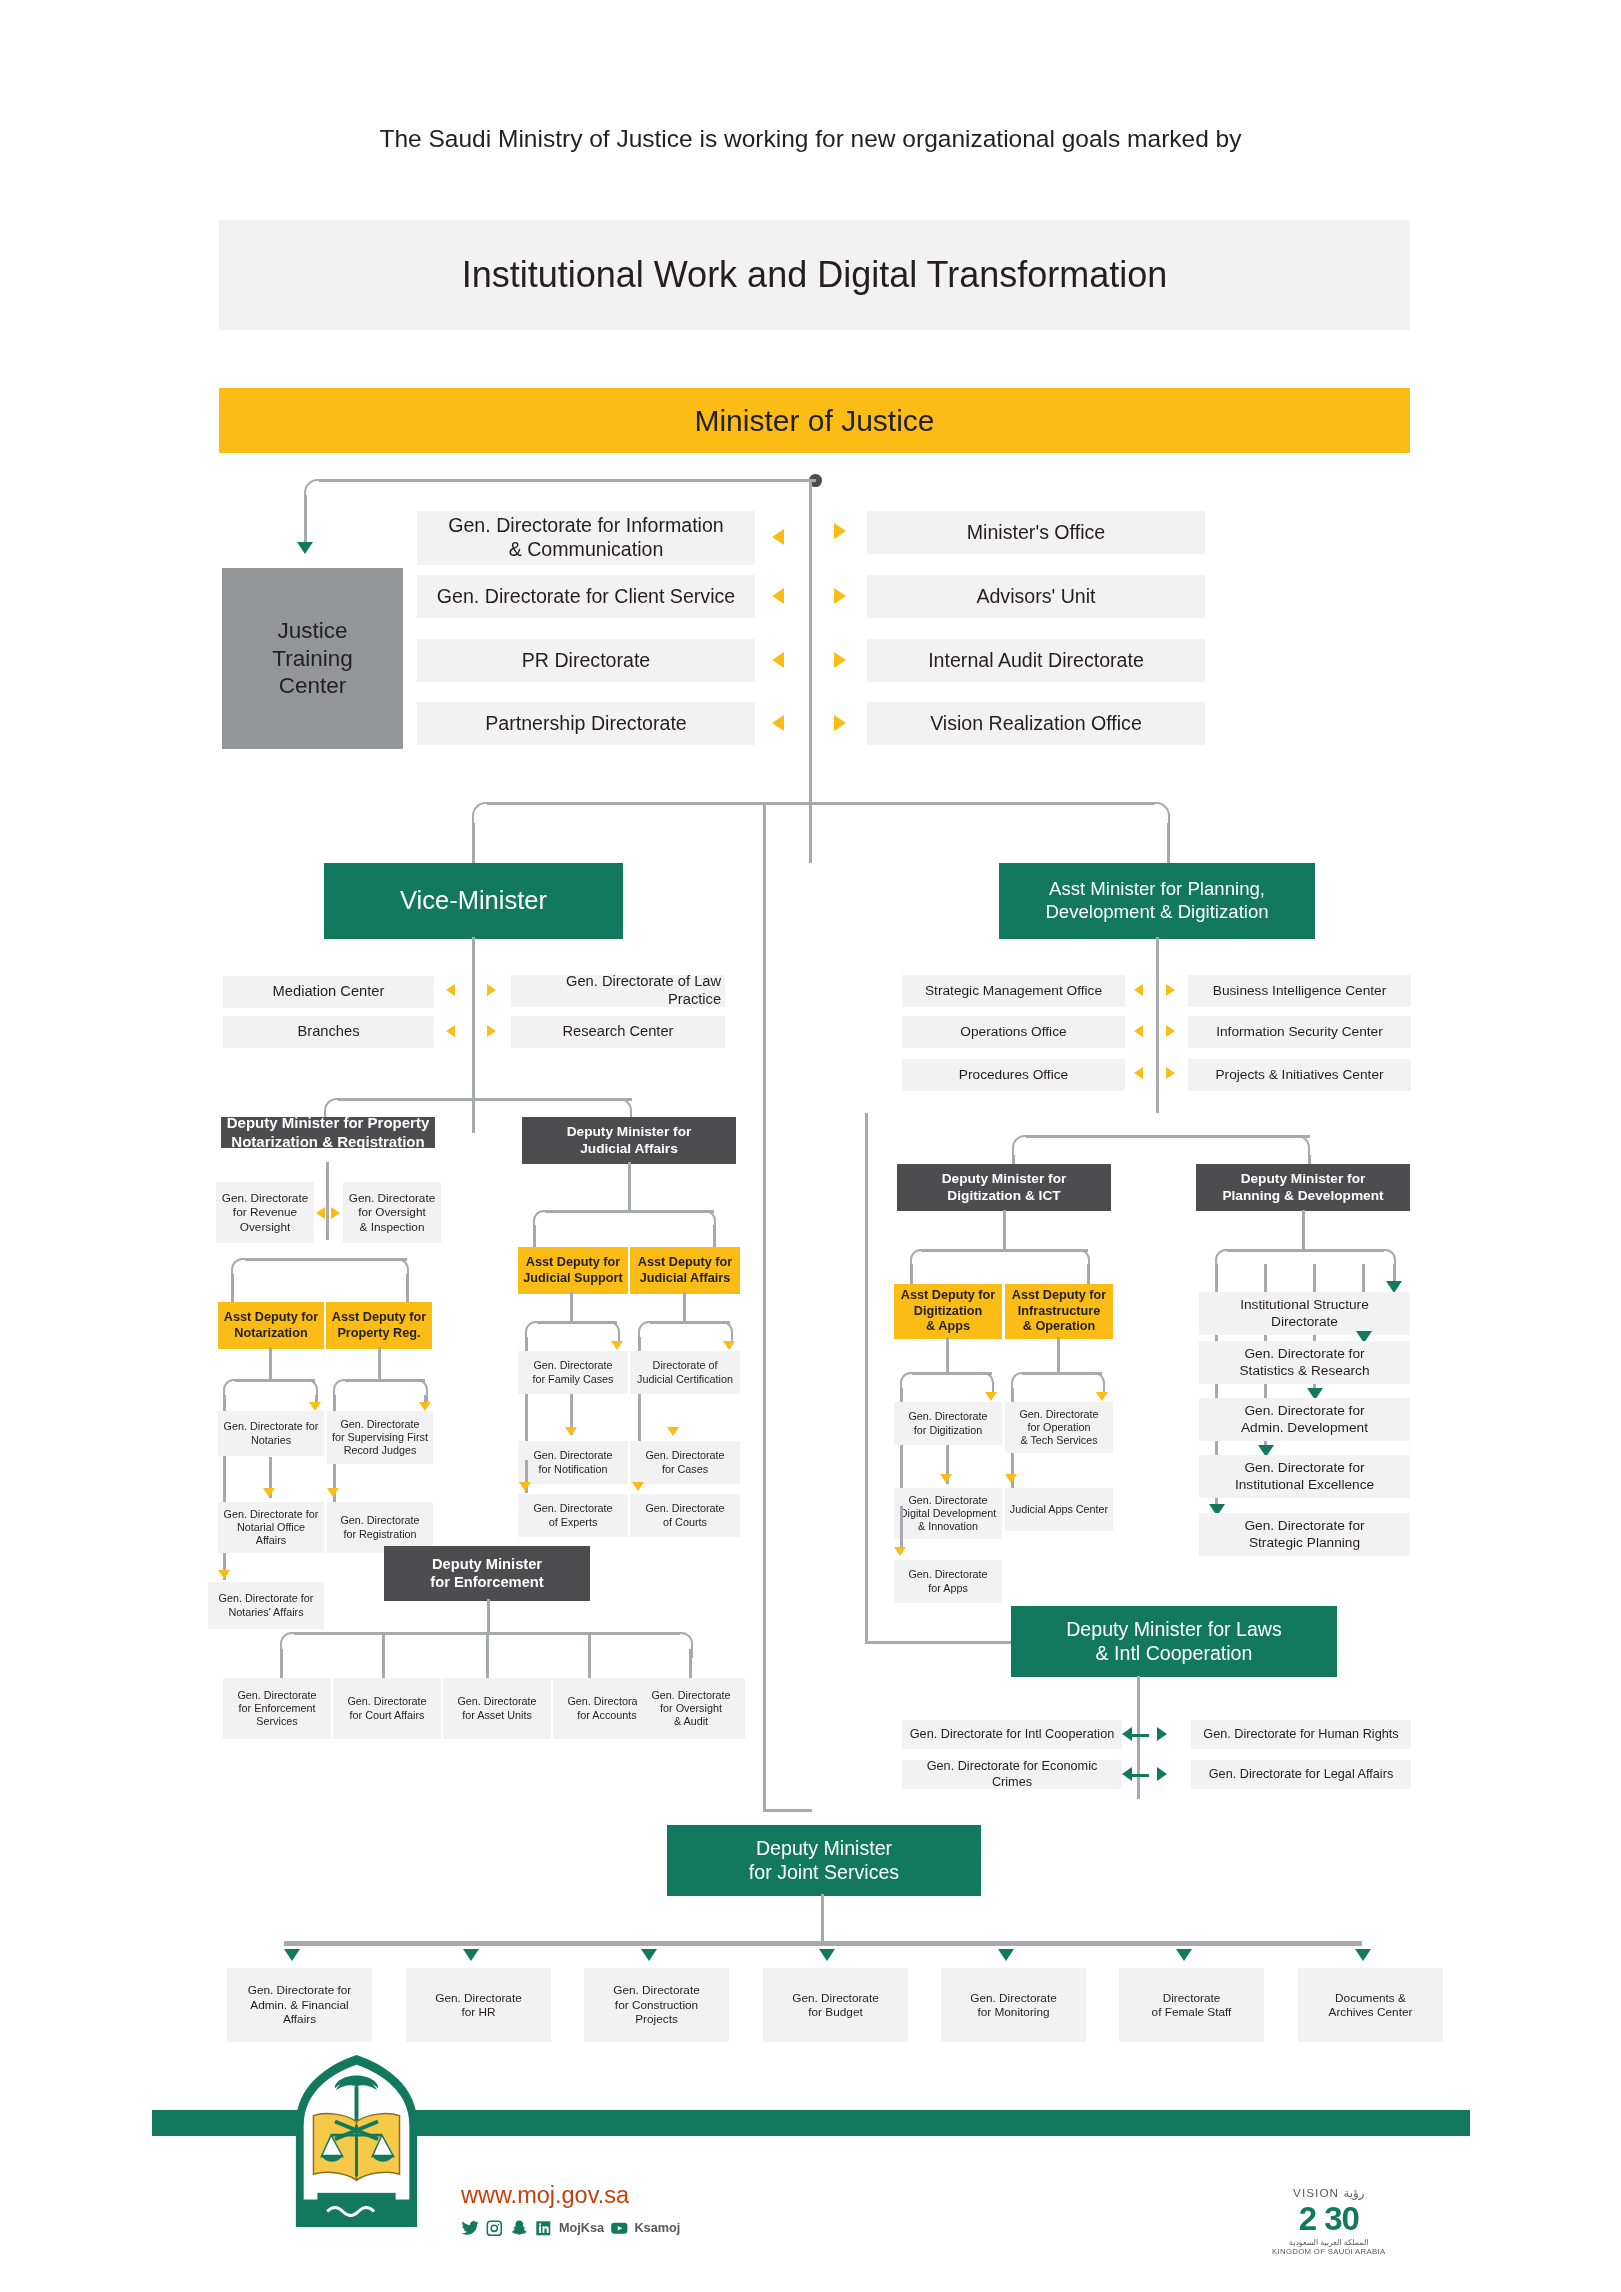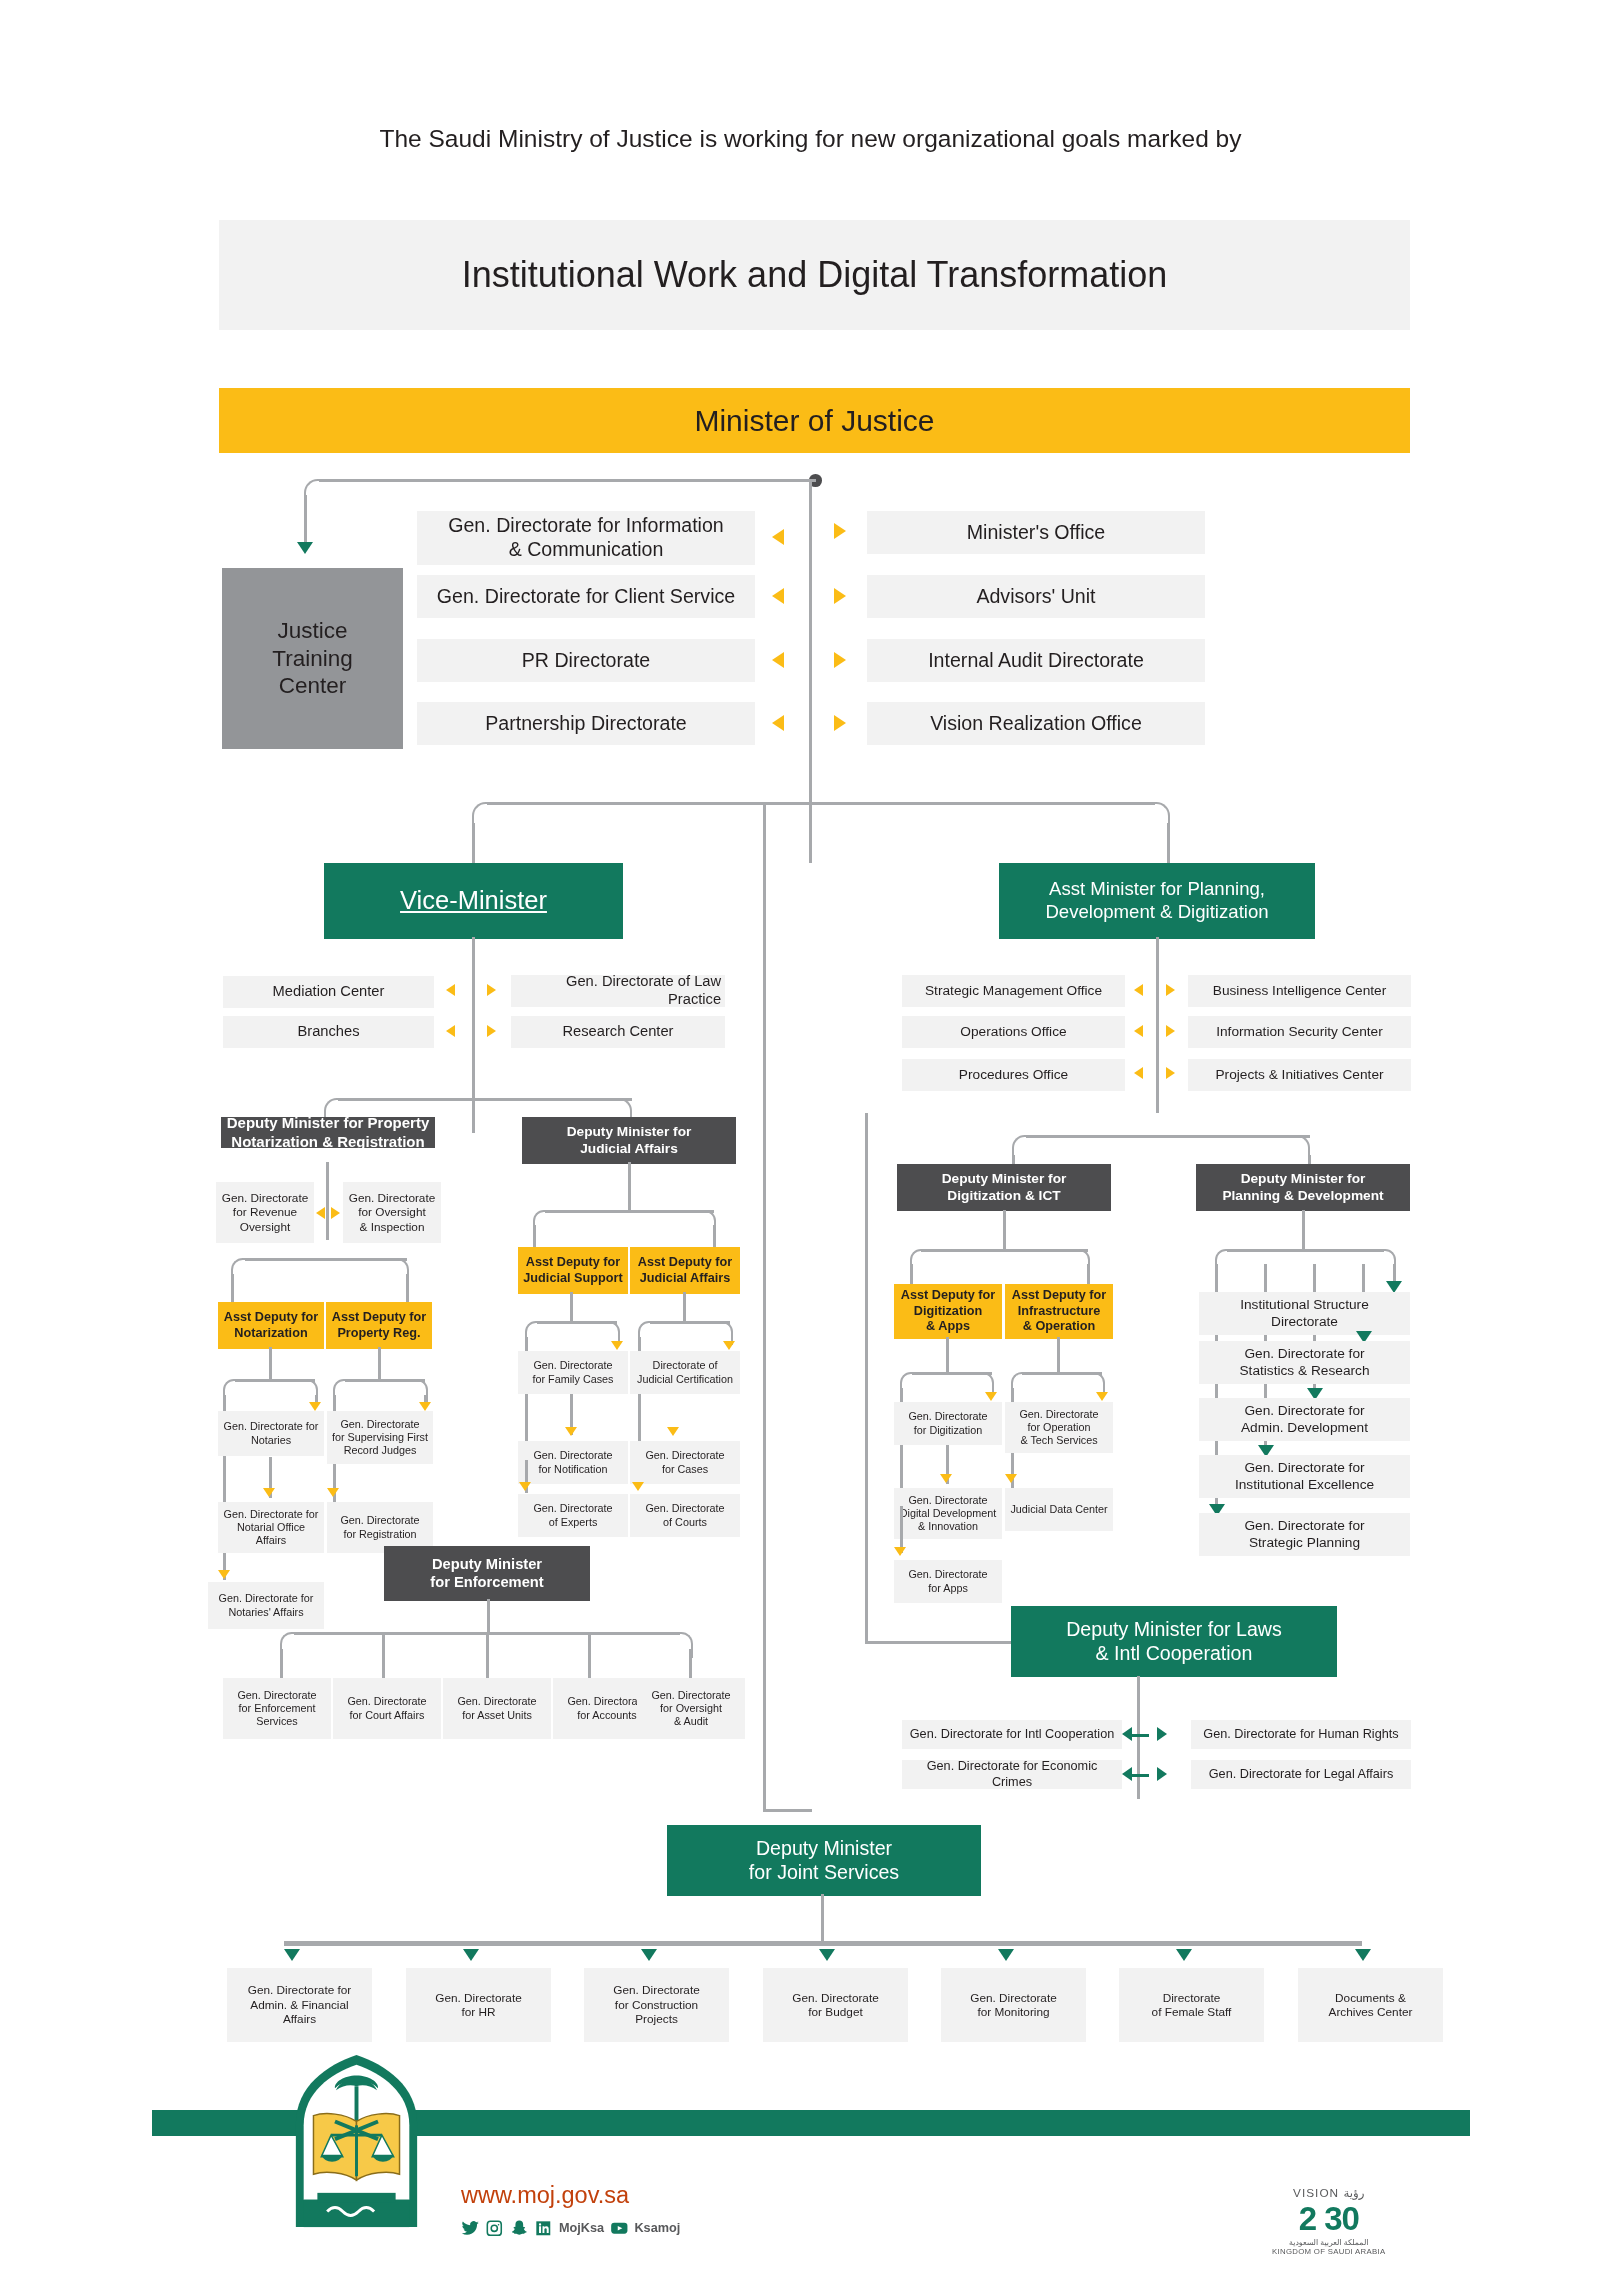--- a/index.html
+++ b/index.html
@@ -131,21 +131,21 @@
 
   <div class="ln h" style="left:487px;top:802px;width:668px;"></div>
   <div class="elbow" style="left:472px;top:802px;width:29px;height:29px;border-right:none;border-bottom:none;border-top-left-radius:13.7px;"></div>
   <div class="ln v" style="left:472px;top:823px;height:41px;"></div>
   <div class="elbow" style="left:1141px;top:802px;width:29px;height:29px;border-left:none;border-bottom:none;border-top-right-radius:13.7px;"></div>
   <div class="ln v" style="left:1167px;top:823px;height:41px;"></div>
 
   <div class="ln v" style="left:809px;top:802px;height:61px;"></div>
   <div class="ln v" style="left:763px;top:802px;height:1010px;"></div>
 
-  <div class="node green" style="left:324px;top:863px;width:299px;height:76px;font-size:25.5px;text-decoration:underline;">Vice-Minister</div>
+  <div class="node green" style="left:324px;top:863px;width:299px;height:76px;font-size:25.5px;">Vice-Minister</div>
   <div class="ln v" style="left:472px;top:937px;height:196px;"></div>
 
   <div class="node grey" style="left:223px;top:976px;width:211px;height:32px;font-size:14.7px;">Mediation Center</div>
   <div class="node grey" style="left:223px;top:1016px;width:211px;height:32px;font-size:14.7px;">Branches</div>
   <div class="node grey" style="left:511px;top:975px;width:214px;height:32px;font-size:14.7px;text-align:right;">Gen. Directorate of Law Practice</div>
   <div class="node grey" style="left:511px;top:1016px;width:214px;height:32px;font-size:14.7px;">Research Center</div>
   <div class="tri tri-sm-l" style="left:446px;top:984px;"></div>
   <div class="tri tri-sm-r" style="left:487px;top:984px;"></div>
   <div class="tri tri-sm-l" style="left:446px;top:1025px;"></div>
   <div class="tri tri-sm-r" style="left:487px;top:1025px;"></div>
@@ -323,21 +323,21 @@
   <div class="ln v" style="left:1057px;top:1337px;height:37px;"></div>
   <div class="ln h" style="left:1022px;top:1372px;width:80px;"></div>
   <div class="elbow" style="left:1011px;top:1372px;width:23.5px;height:23.5px;border-right:none;border-bottom:none;border-top-left-radius:10.8px;"></div>
   <div class="ln v" style="left:1011px;top:1388px;height:118px;"></div>
   <div class="elbow" style="left:1081px;top:1372px;width:23.5px;height:23.5px;border-left:none;border-bottom:none;border-top-right-radius:10.8px;"></div>
   <div class="tri tri-sm-d" style="left:1096px;top:1392px;"></div>
   <div class="node grey" style="left:1005px;top:1402px;width:108px;height:51px;font-size:10.8px;">Gen. Directorate
 for Operation
 &amp; Tech Services</div>
   <div class="tri tri-sm-d" style="left:1005px;top:1474px;"></div>
-  <div class="node grey" style="left:1005px;top:1488px;width:108px;height:43px;font-size:10.8px;">Judicial Data Center</div>
+  <div class="node grey" style="left:1005px;top:1488px;width:108px;height:43px;font-size:10.8px;">Judicial Apps Center</div>
 
   <div class="node charcoal" style="left:1196px;top:1164px;width:214px;height:47px;font-size:13.7px;">Deputy Minister for
 Planning &amp; Development</div>
   <div class="ln v" style="left:1302px;top:1210px;height:41px;"></div>
   <div class="ln h" style="left:1227px;top:1249px;width:157px;"></div>
   <div class="elbow" style="left:1215px;top:1249px;width:23.5px;height:23.5px;border-right:none;border-bottom:none;border-top-left-radius:10.8px;"></div>
   <div class="ln v" style="left:1215px;top:1264px;height:243px;"></div>
   <div class="elbow" style="left:1372px;top:1249px;width:23.5px;height:23.5px;border-left:none;border-bottom:none;border-top-right-radius:10.8px;"></div>
   <div class="ln v" style="left:1393px;top:1264px;height:21.6px;"></div>
   <div class="ln v" style="left:1264px;top:1264px;height:184px;"></div>

